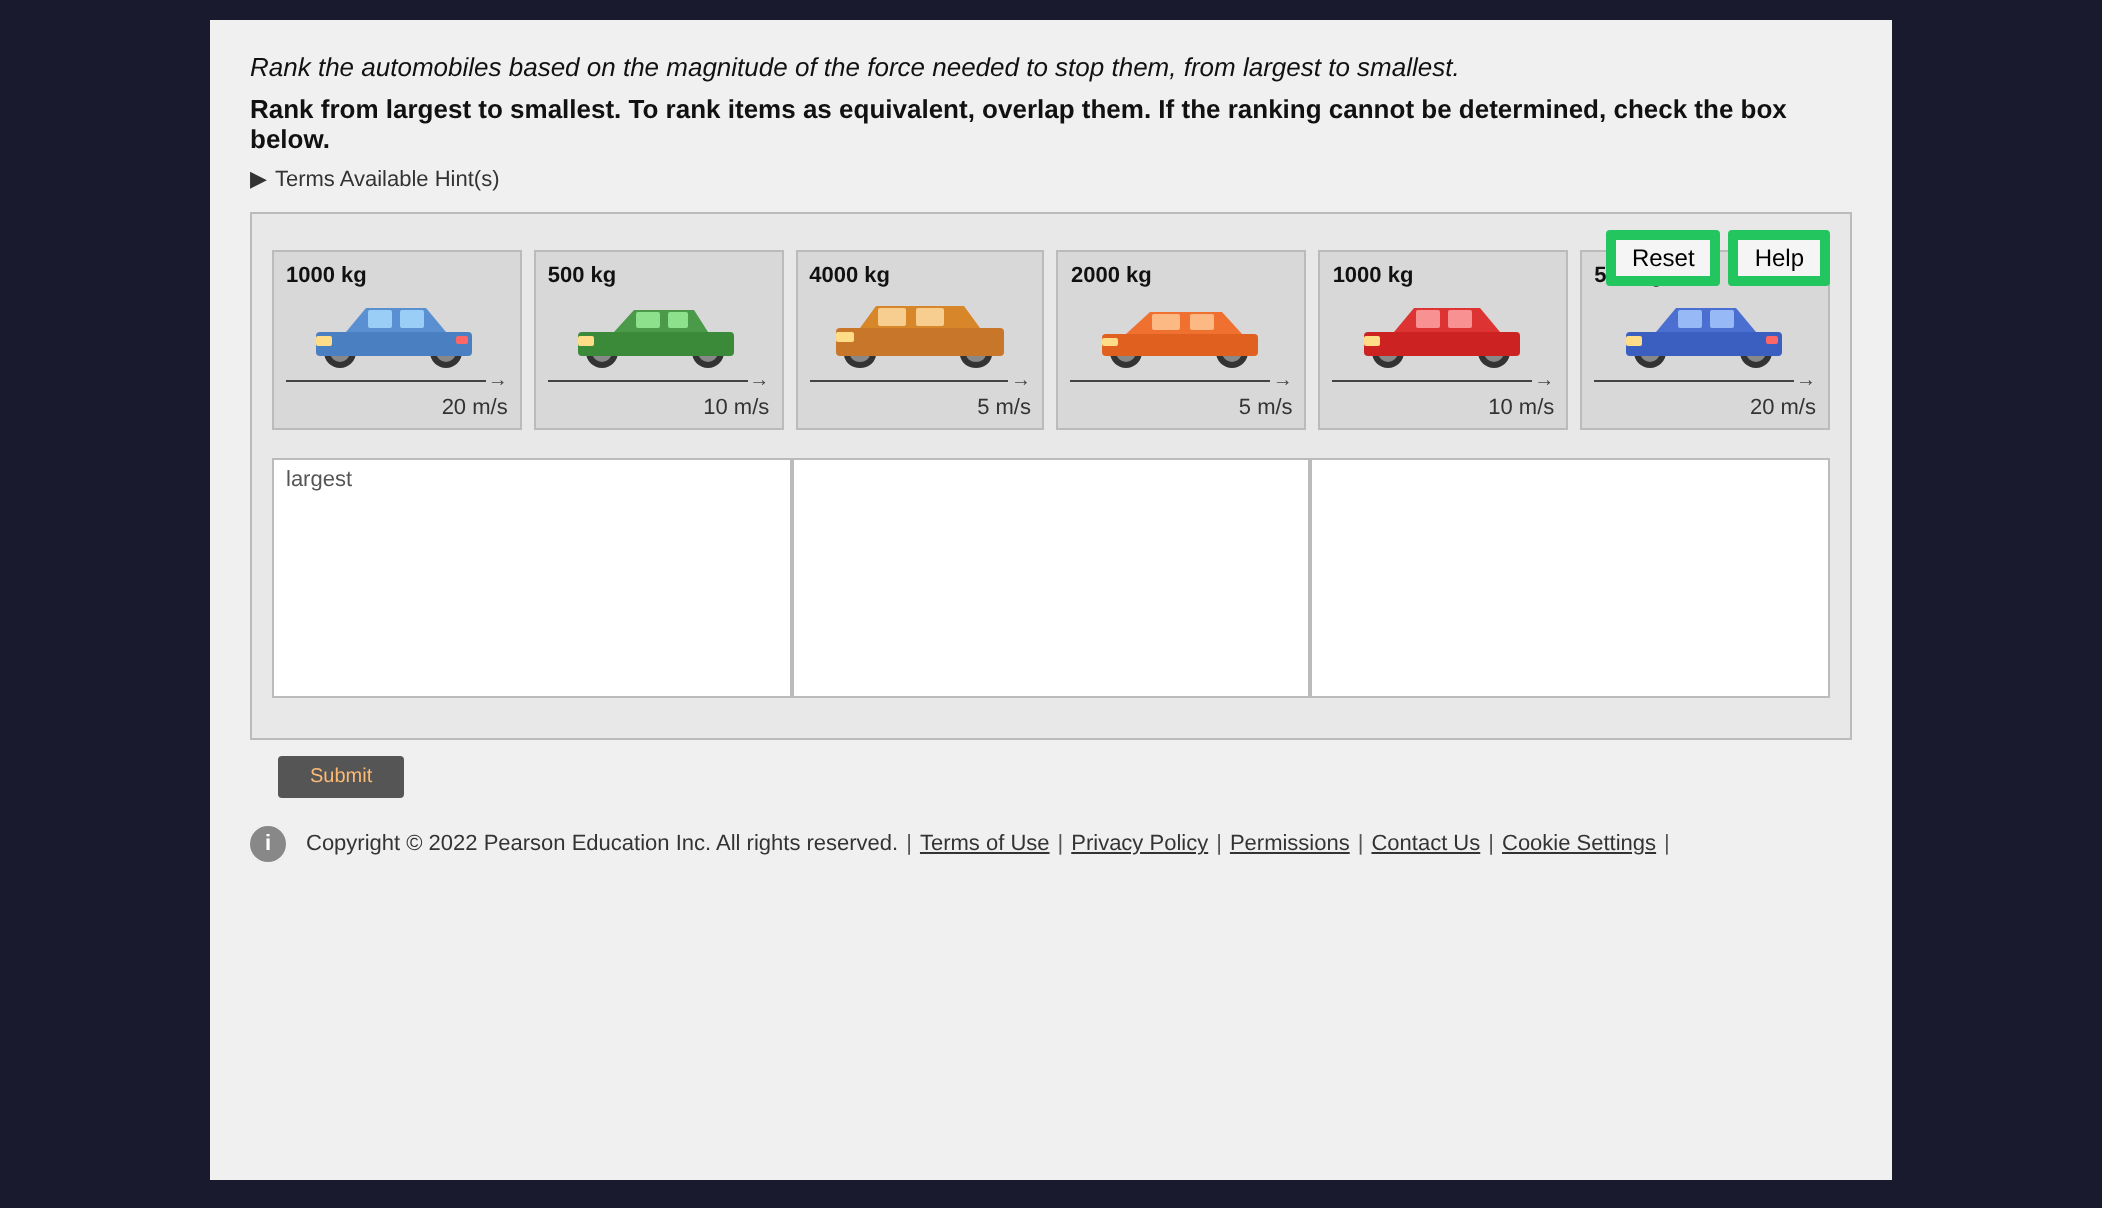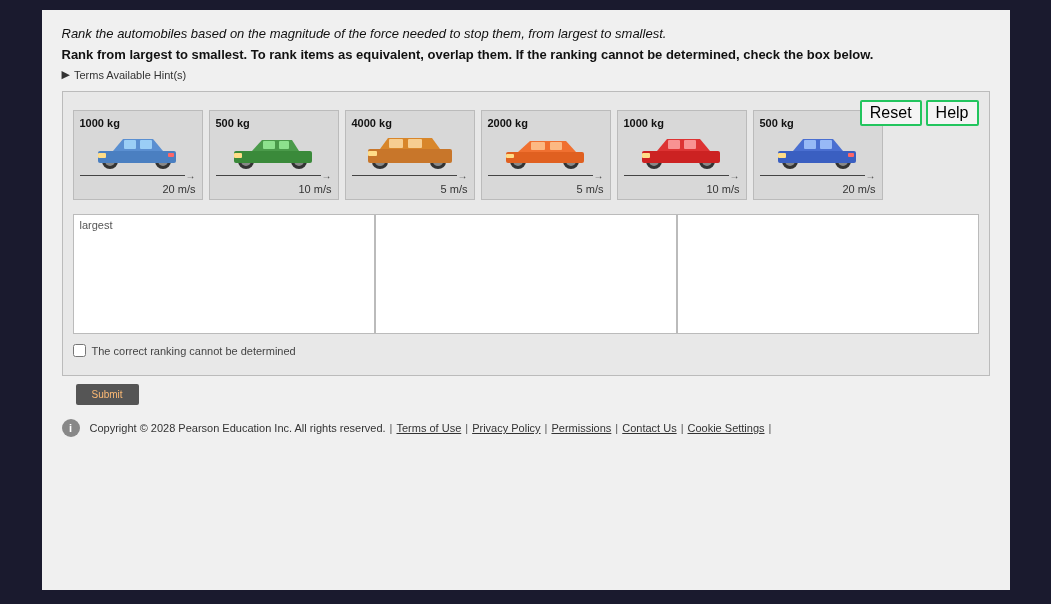--- a/index.html
+++ b/index.html
@@ -7,21 +7,21 @@
       font-family: Arial, sans-serif;
       background: #1a1a2e;
       display: flex;
       justify-content: center;
       align-items: flex-start;
       min-height: 604px;
       padding: 10px;
     }
     .page-container {
       background: #f0f0f0;
-      width: 968px;
+      width: 841px;
       min-height: 580px;
       padding: 16px 20px 12px 20px;
       position: relative;
     }
     .instructions-1 {
       font-size: 13px;
       color: #111;
       margin-bottom: 6px;
       font-style: italic;
     }
@@ -51,23 +51,23 @@
     }
     .top-buttons {
       position: absolute;
       top: 8px;
       right: 10px;
       display: flex;
       gap: 4px;
     }
     .btn-small {
       background: #f5f5f5;
-      border: 2px solid #22c55e;
+      border: 5px solid #22c55e;
       padding: 2px 8px;
-      font-size: 16px;
+      font-size: 12px;
       cursor: pointer;
       border-radius: 2px;
     }
     .cars-row {
       display: flex;
       gap: 6px;
       justify-content: flex-start;
       margin-top: 8px;
       margin-bottom: 14px;
       flex-wrap: nowrap;
@@ -346,34 +346,30 @@
     </div>
 
     <div class="ranking-area">
       <div class="rank-slot">
         <span class="rank-label-largest">largest</span>
       </div>
       <div class="rank-slot"></div>
       <div class="rank-slot"></div>
     </div>
 
-    <div class="cannot-determine">
-      <input type="checkbox" id="cannot-det" style="">
-      <label for="cannot-det">The correct ranking cannot be determined</label>
-    </div>
 
   </div>
 
   <div style="margin-top: 8px;">
     <button class="submit-btn">Submit</button>
   </div>
 
   <div class="footer">
     <span class="info-icon">i</span>
-    <span>Copyright © 2028 Pearson Education Inc. All rights reserved.</span>
+    <span>Copyright © 2022 Pearson Education Inc. All rights reserved.</span>
     <span class="sep">|</span>
     <a>Terms of Use</a>
     <span class="sep">|</span>
     <a>Privacy Policy</a>
     <span class="sep">|</span>
     <a>Permissions</a>
     <span class="sep">|</span>
     <a>Contact Us</a>
     <span class="sep">|</span>
     <a>Cookie Settings</a>

